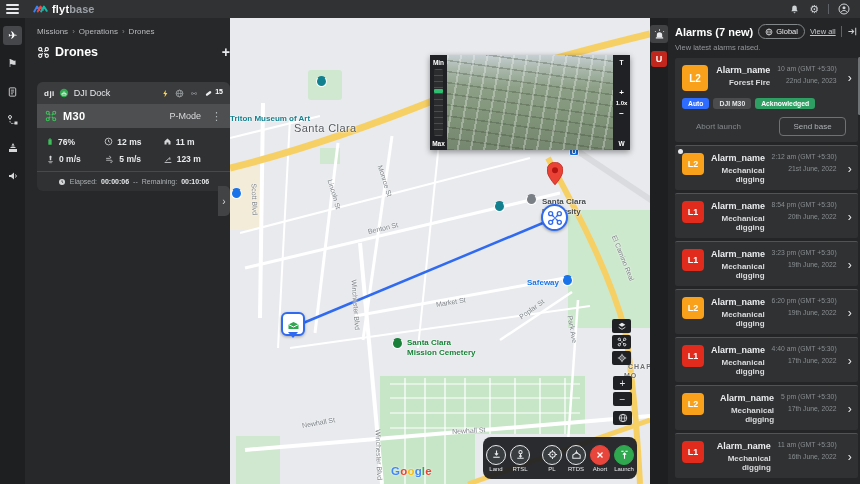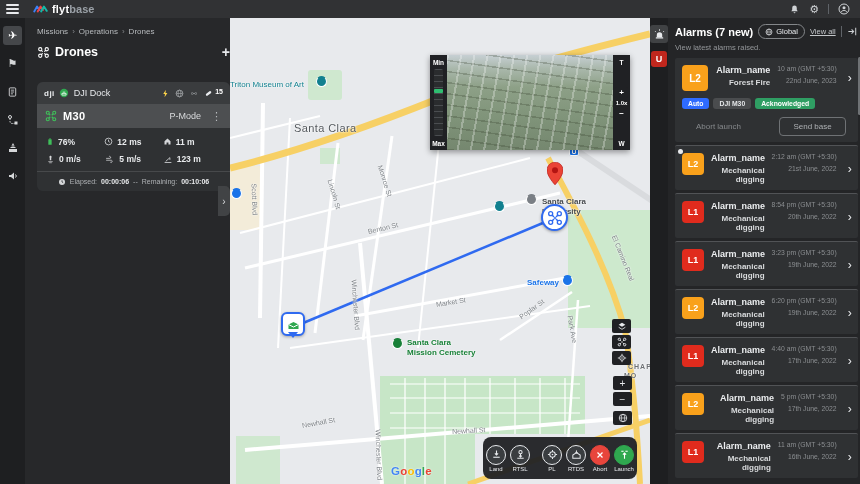--- a/index.html
+++ b/index.html
@@ -64,21 +64,21 @@
   .panel-expand { position:absolute; left:193px; top:168px; width:12px; height:30px; background:#414345;
     border-radius:0 5px 5px 0; color:#d5d7d9; display:flex; align-items:center; justify-content:center;
     font-size:10px; cursor:pointer; }
 
   
   .map { position:absolute; left:230px; top:18px; width:420px; height:466px; overflow:hidden;
     background:#e8eaed; z-index:10; }
   .mlabel { position:absolute; color:#7d8287; font-size:7px; white-space:nowrap;
     text-shadow:0 0 2px #fff,0 0 2px #fff; }
   .city { color:#54595e; font-size:11px; letter-spacing:.4px; }
-  .poi-teal { color:#12808f; font-size:8px; font-weight:normal; line-height:1.2; }
+  .poi-teal { color:#12808f; font-size:8px; font-weight:bold; line-height:1.2;margin-top:34px; }
   .poi-blue { color:#1a73e8; font-size:8px; font-weight:bold; }
   .poi-green { color:#188038; font-size:8px; font-weight:bold; line-height:1.2; }
   .poi-gray { color:#45494d; font-size:8px; font-weight:bold; line-height:1.25; }
   .area-label { color:#6d7175; font-size:7px; font-weight:bold; letter-spacing:1px; }
   .poi-dot { position:absolute; width:11px; height:11px; border-radius:50%; border:1.5px solid #fff;
     display:flex; align-items:center; justify-content:center; }
   .poi-dot::after { content:""; position:absolute; bottom:-4px; left:50%; transform:translateX(-50%);
     border:3px solid transparent; border-top:4px solid inherit; }
   .drone-marker { position:absolute; width:27px; height:27px; background:#fff; border:2px solid #2f6af0;
     border-radius:50%; display:flex; align-items:center; justify-content:center; cursor:pointer;

